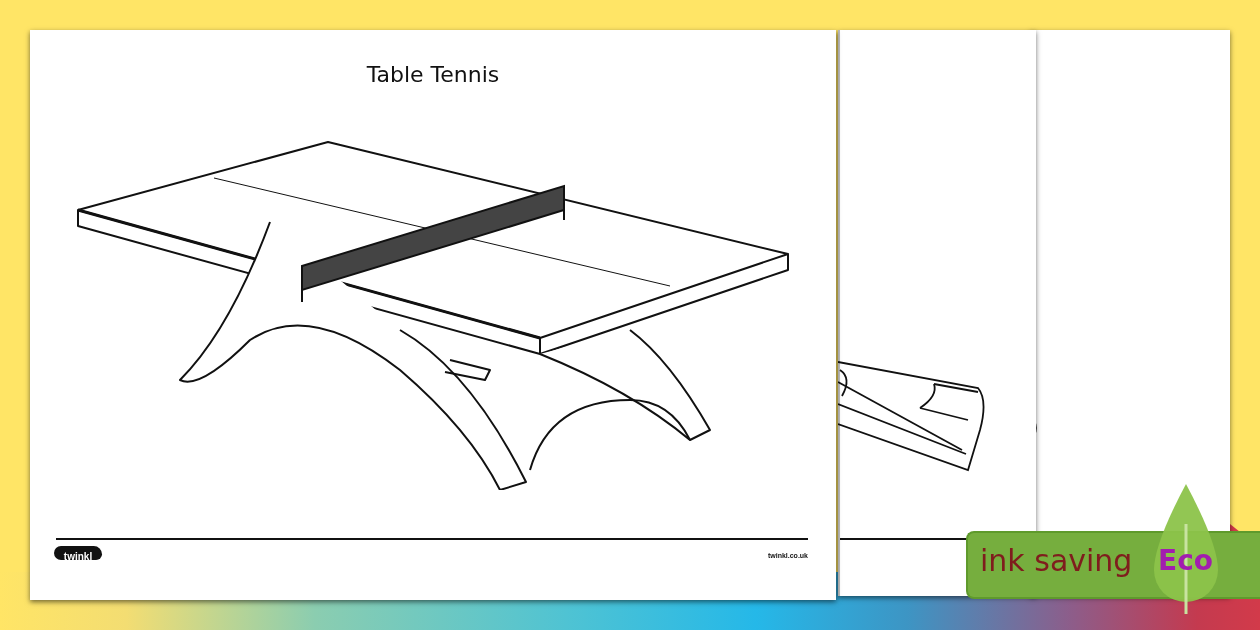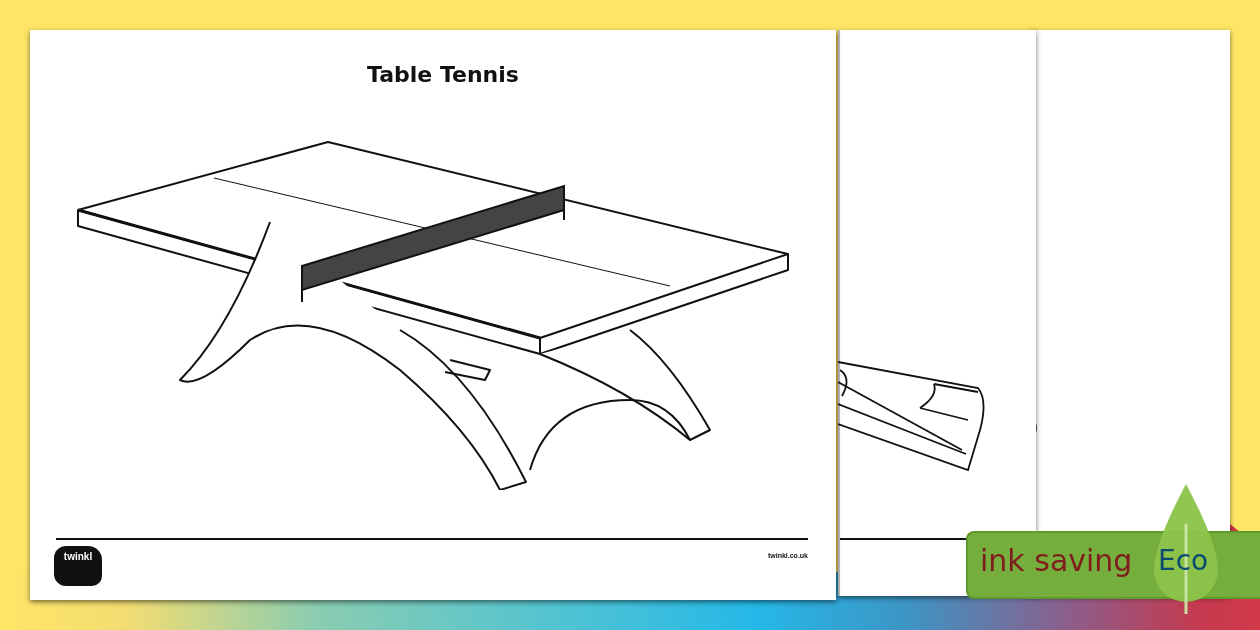--- a/index.html
+++ b/index.html
@@ -4,29 +4,29 @@
   <style>
     html, body { margin:0; padding:0; }
     body { width:1260px; height:630px; overflow:hidden; position:relative; background:#ffe566; font-family:"Liberation Sans", sans-serif; }
     .bg-band { position:absolute; left:0; right:0; top:572px; height:58px;
       background:linear-gradient(90deg,#ffe566 0%,#f3dd72 10%,#8bcdb0 25%,#4fc3d3 45%,#25b8e8 60%,#3d95c4 72%,#8d5d8a 85%,#c43a4f 95%,#d23a4a 100%); }
     .bg-red { position:absolute; right:0; top:500px; width:60px; height:80px; background:#d33a4a; clip-path:polygon(0 0,100% 60%,100% 100%,0 100%); }
     .page { position:absolute; background:#fff; box-shadow:0 2px 5px rgba(0,0,0,0.55); }
     .page3 { left:1030px; top:30px; width:198px; height:566px; border-left:2px solid #bbb; }
     .page2 { left:838px; top:30px; width:196px; height:566px; border-left:2px solid #bbb; }
     .page1 { left:30px; top:30px; width:806px; height:570px; }
-    .title { position:absolute; top:32px; left:0; width:100%; text-align:center; font-family:"DejaVu Sans", sans-serif; font-weight:bold; font-size:22px; color:#111;padding-left:10px; }
+    .title { position:absolute; top:32px; left:0; width:100%; text-align:center; font-family:"DejaVu Sans", sans-serif; font-weight:normal; font-size:22px; color:#111; }
     .rule { position:absolute; left:26px; right:28px; top:508px; height:2px; background:#111; }
     .rule2 { position:absolute; left:0; right:0; top:508px; height:2px; background:#111; }
-    .logo { position:absolute; left:24px; top:516px; width:48px; height:40px; background:#111; border-radius:12px 14px 10px 12px; color:#fff; font-size:10px; font-weight:bold; text-align:center; line-height:22px; }
+    .logo { position:absolute; left:24px; top:516px; width:48px; height:14px; background:#111; border-radius:12px 14px 10px 12px; color:#fff; font-size:10px; font-weight:bold; text-align:center; line-height:22px; }
     .url { position:absolute; right:28px; top:522px; font-size:7px; font-weight:bold; color:#111; }
     .eco { position:absolute; left:966px; top:531px; width:294px; height:64px; background:#76ae3e; border-radius:8px 0 0 8px; border:2px solid #5f9a2c; border-right:none; }
     .eco-label { position:absolute; left:12px; top:10px; color:#7f1d1d; font-size:30px; font-family:"DejaVu Sans", sans-serif; }
     .drop { position:absolute; left:1148px; top:484px; width:76px; height:130px; }
-    .eco-word { position:absolute; left:1158px; top:544px; color:#0c4a6e; font-size:28px; font-weight:normal; font-family:"DejaVu Sans", sans-serif; }
+    .eco-word { position:absolute; left:1158px; top:544px; color:#a21caf; font-size:28px; font-weight:bold; font-family:"DejaVu Sans", sans-serif; }
   </style>
 </head>
 <body>
 
 <div class="bg-band"></div>
 <div class="bg-red"></div>
 
 <div class="page page3">
   <svg style="position:absolute;left:-4px;top:380px" width="16" height="36">
       <path d="M2 4 Q14 18 2 32" fill="none" stroke="#111" stroke-width="1.5"></path>

